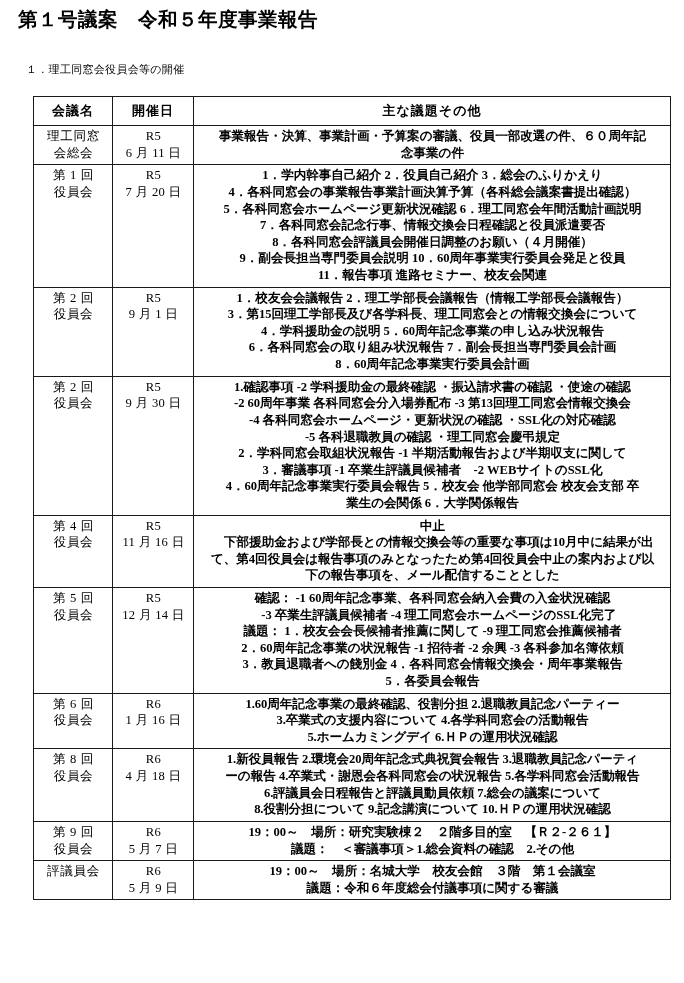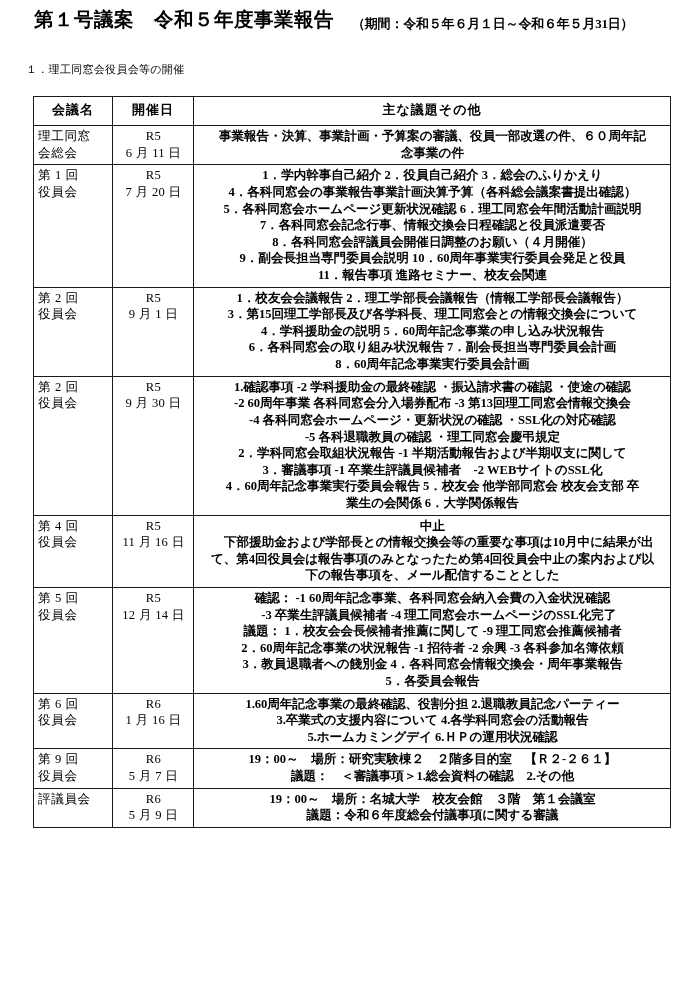--- a/index.html
+++ b/index.html
@@ -18,25 +18,25 @@
   .page {
     position: relative;
     width: 684px;
     height: 983px;
     box-sizing: border-box;
   }
 
   
   .doc-header {
     position: absolute;
-    left: 34px;
+    left: 18px;
     top: 6px;
     right: 8px;
     display: flex;
-    align-items: flex-end;
+    align-items: flex-start;
     white-space: nowrap;
   }
   .doc-title {
     font-size: 19.5px;
     font-weight: bold;
     letter-spacing: 0.5px;
   }
   .doc-period {
     font-size: 13px;
     font-weight: bold;
@@ -70,27 +70,28 @@
   .meeting-table th,
   .meeting-table td {
     border: 1px solid #1a1a1a;
     vertical-align: top;
     padding: 2px 3px 3px 4px;
     box-sizing: border-box;
   }
   .meeting-table thead th {
     text-align: center;
     font-weight: bold;
-    font-family: Liberation Mono, monospace;
+    font-family: Liberation Sans, sans-serif;
     font-size: 13px;
     padding: 5px 3px 6px;
     vertical-align: middle;
     letter-spacing: 1px;
   }
   .cell-name {
+    text-align: center;
     white-space: pre-line;
     letter-spacing: 0.6px;
     padding-top: 4px;
     margin-top: 25px;
   }
   .cell-date {
     text-align: center;
     white-space: pre-line;
     padding-left: 5px;
     padding-top: 4px;
@@ -108,21 +109,20 @@
     overflow: visible;
   }
 </style>
 </head>
 <body>
 
 <div class="page">
 
   <div class="doc-header">
     <span class="doc-title">第１号議案　令和５年度事業報告</span>
-    <span class="doc-period">（期間：令和５年６月１日～令和６年５月31日）</span>
   </div>
 
   <div class="section-heading">１．理工同窓会役員会等の開催</div>
 
   <table class="meeting-table">
     <colgroup>
       <col class="c-name">
       <col class="c-date">
       <col class="c-topic">
     </colgroup>
@@ -219,20 +219,32 @@
 役員会</td>
           <td class="cell-date">R6
 1 月 16 日</td>
           <td class="cell-topic">
             <div class="line">1.60周年記念事業の最終確認、役割分担 2.退職教員記念パーティー</div>
             <div class="line">3.卒業式の支援内容について 4.各学科同窓会の活動報告</div>
             <div class="line">5.ホームカミングデイ 6.ＨＰの運用状況確認</div>
           </td>
         </tr>
         <tr>
+          <td class="cell-name">第 8 回
+役員会</td>
+          <td class="cell-date">R6
+4 月 18 日</td>
+          <td class="cell-topic">
+            <div class="line">1.新役員報告 2.環境会20周年記念式典祝賀会報告 3.退職教員記念パーティ</div>
+            <div class="line">ーの報告 4.卒業式・謝恩会各科同窓会の状況報告 5.各学科同窓会活動報告</div>
+            <div class="line">6.評議員会日程報告と評議員動員依頼 7.総会の議案について</div>
+            <div class="line">8.役割分担について 9.記念講演について 10.ＨＰの運用状況確認</div>
+          </td>
+        </tr>
+        <tr>
           <td class="cell-name">第 9 回
 役員会</td>
           <td class="cell-date">R6
 5 月 7 日</td>
           <td class="cell-topic">
             <div class="line">19：00～　場所：研究実験棟２　２階多目的室　【Ｒ２-２６１】</div>
             <div class="line">議題：　＜審議事項＞1.総会資料の確認　2.その他</div>
           </td>
         </tr>
         <tr>

